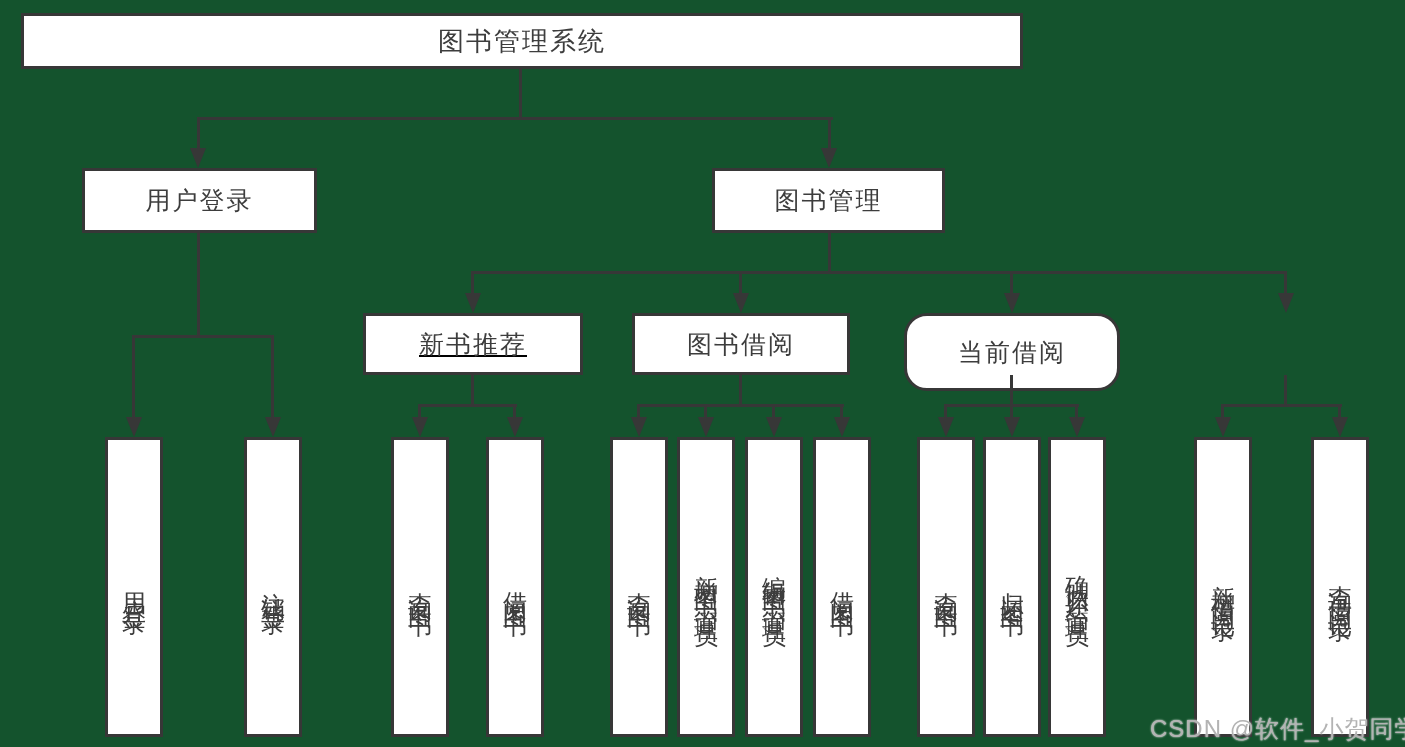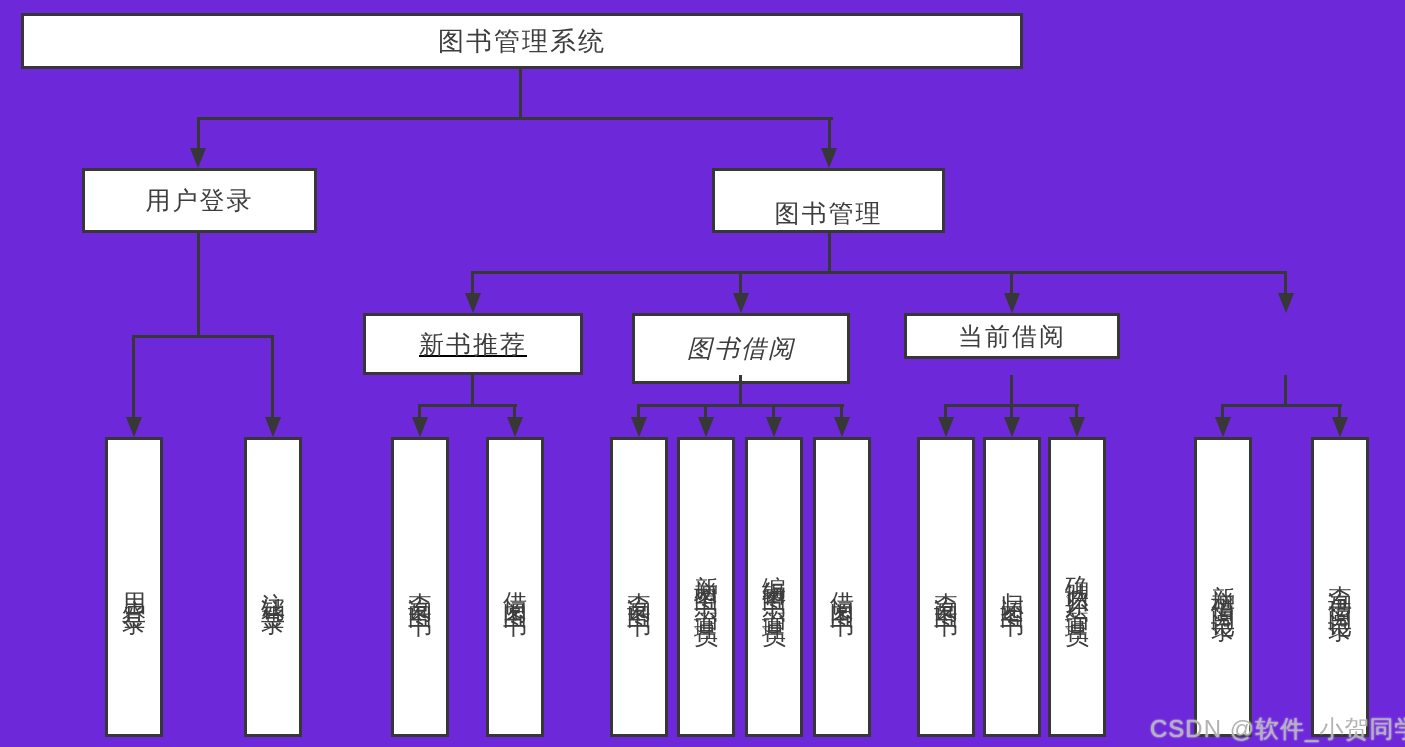--- a/index.html
+++ b/index.html
@@ -1,20 +1,20 @@
 <!DOCTYPE html>
 <html><head>
 <meta charset="utf-8">
 <style>
   html, body { margin: 0; padding: 0; background: #ffffff; }
   #canvas {
     position: relative;
     width: 1405px;
     height: 747px;
-    background: #6d28d9;
+    background: #14532d;
     overflow: hidden;
     font-family: "Liberation Sans", sans-serif;
   }
   .hbox {
     position: absolute;
     box-sizing: border-box;
     border: 3px solid #373737;
     background: #ffffff;
     display: flex;
     align-items: center;
@@ -80,21 +80,21 @@
   <div class="vline" style="left:519px; top:69px; height:48px;"></div>
   <div class="hline" style="left:197px; top:117px; width:636px;"></div>
   <div class="vline" style="left:197px; top:117px; height:33px;"></div>
   <div class="arrow" style="left:190px; top:148px;"></div>
   <div class="vline" style="left:828px; top:117px; height:33px;"></div>
   <div class="arrow" style="left:821px; top:148px;"></div>
 
   <div class="hbox" style="left:82px; top:168px; width:235px; height:65px;">
     <span class="hlabel">用户登录</span>
   </div>
-  <div class="hbox" style="left:712px; top:168px; width:233px; height:65px;align-items:flex-end;">
+  <div class="hbox" style="left:712px; top:168px; width:233px; height:65px;">
     <span class="hlabel">图书管理</span>
   </div>
 
   <div class="vline" style="left:197px; top:233px; height:102px;"></div>
   <div class="hline" style="left:132px; top:335px; width:142px;"></div>
   <div class="vline" style="left:132px; top:335px; height:82px;"></div>
   <div class="arrow" style="left:126px; top:417px;"></div>
   <div class="vline" style="left:271px; top:335px; height:82px;"></div>
   <div class="arrow" style="left:265px; top:417px;"></div>
 
@@ -105,24 +105,24 @@
   <div class="vline" style="left:739px; top:271px; height:22px;"></div>
   <div class="arrow" style="left:733px; top:293px;"></div>
   <div class="vline" style="left:1010px; top:271px; height:22px;"></div>
   <div class="arrow" style="left:1004px; top:293px;"></div>
   <div class="vline" style="left:1284px; top:271px; height:22px;"></div>
   <div class="arrow" style="left:1278px; top:293px;"></div>
 
   <div class="hbox" style="left:363px; top:313px; width:220px; height:62px;text-decoration:underline;">
     <span class="hlabel">新书推荐</span>
   </div>
-  <div class="hbox" style="left:632px; top:313px; width:218px; height:71px;font-style:italic;">
+  <div class="hbox" style="left:632px; top:313px; width:218px; height:62px;">
     <span class="hlabel">图书借阅</span>
   </div>
-  <div class="hbox" style="left:904px; top:313px; width:216px; height:46px;">
+  <div class="hbox" style="left:904px; top:313px; width:216px; height:78px;border-radius:23px;">
     <span class="hlabel">当前借阅</span>
   </div>
 
   <div class="vline" style="left:471px; top:375px; height:31px;"></div>
   <div class="vline" style="left:739px; top:375px; height:31px;"></div>
   <div class="vline" style="left:1010px; top:375px; height:31px;"></div>
   <div class="vline" style="left:1284px; top:375px; height:31px;"></div>
 
   <div class="hline" style="left:418px; top:404px; width:99px;"></div>
   <div class="hline" style="left:637px; top:404px; width:207px;"></div>

